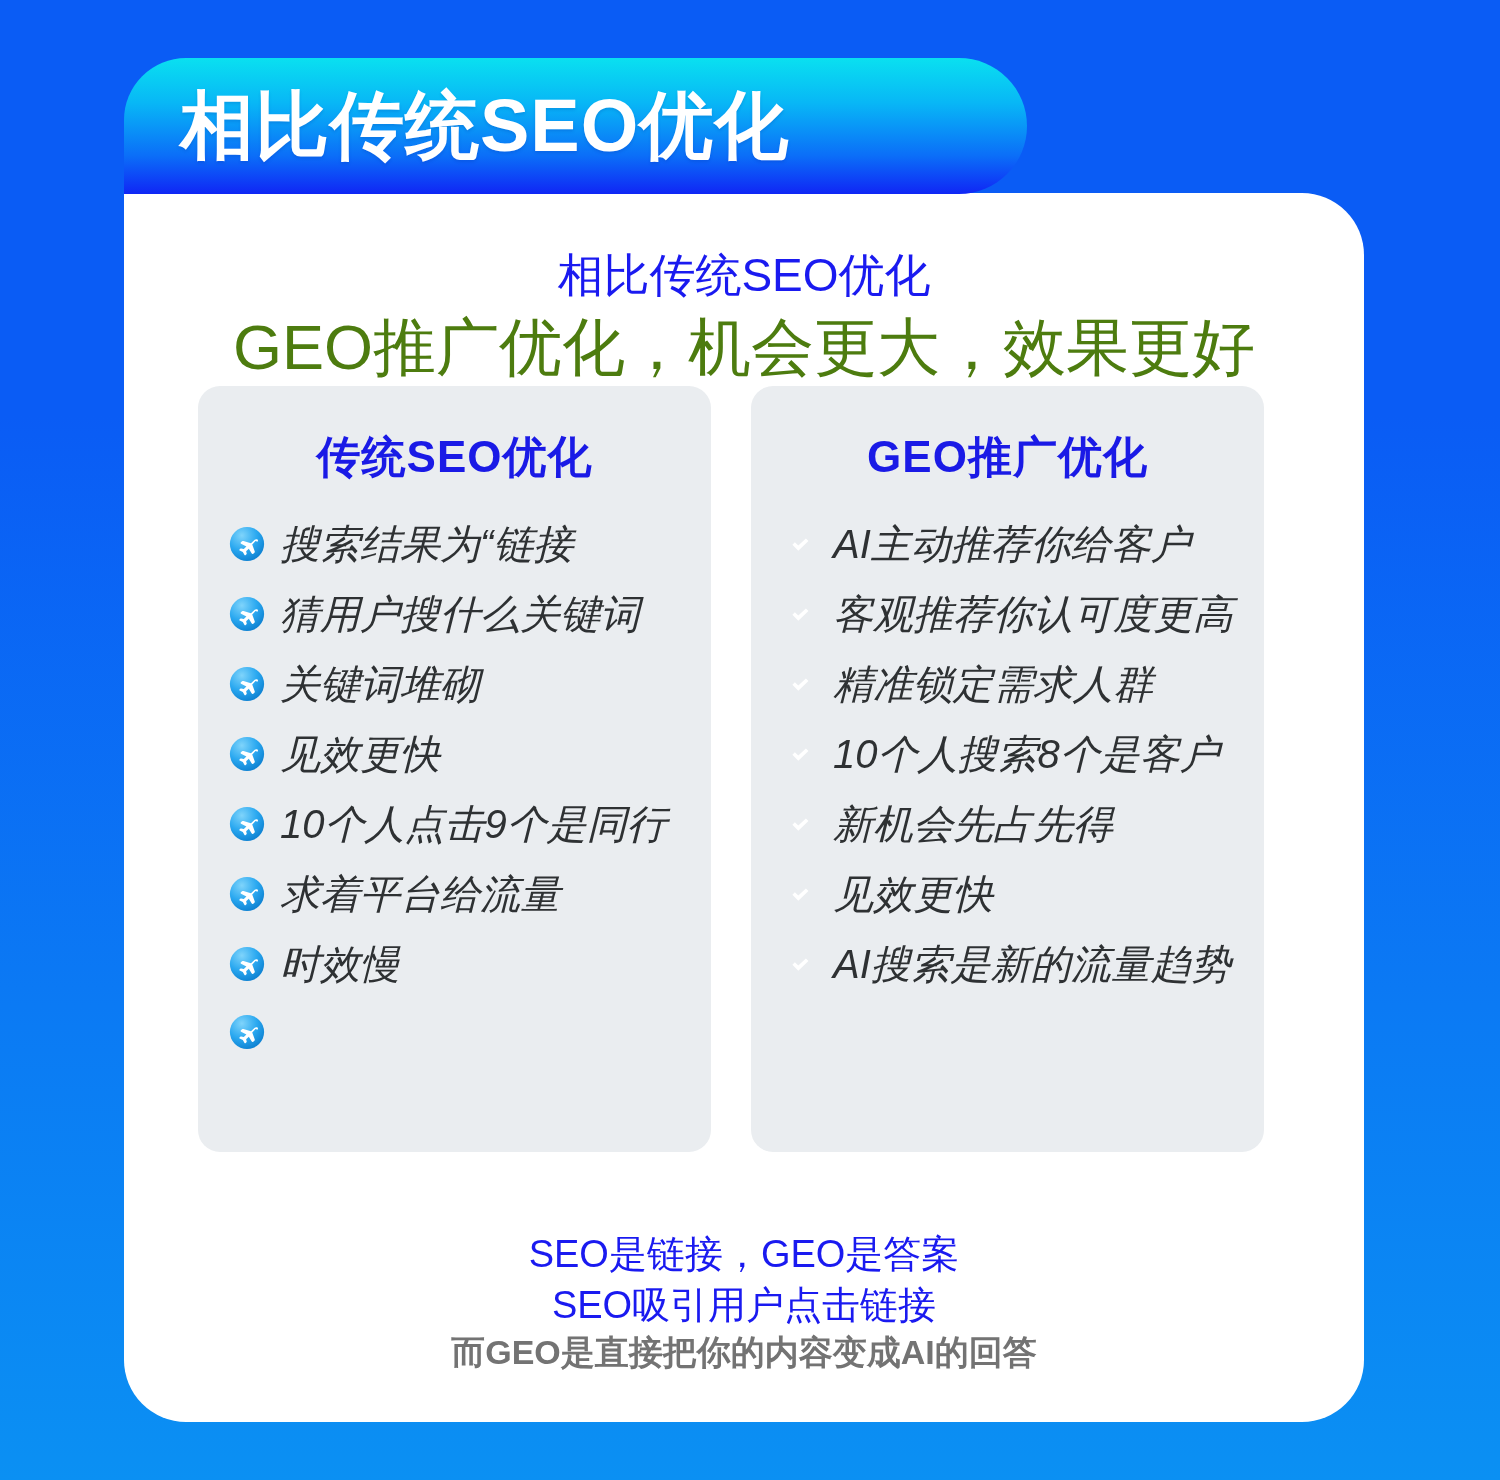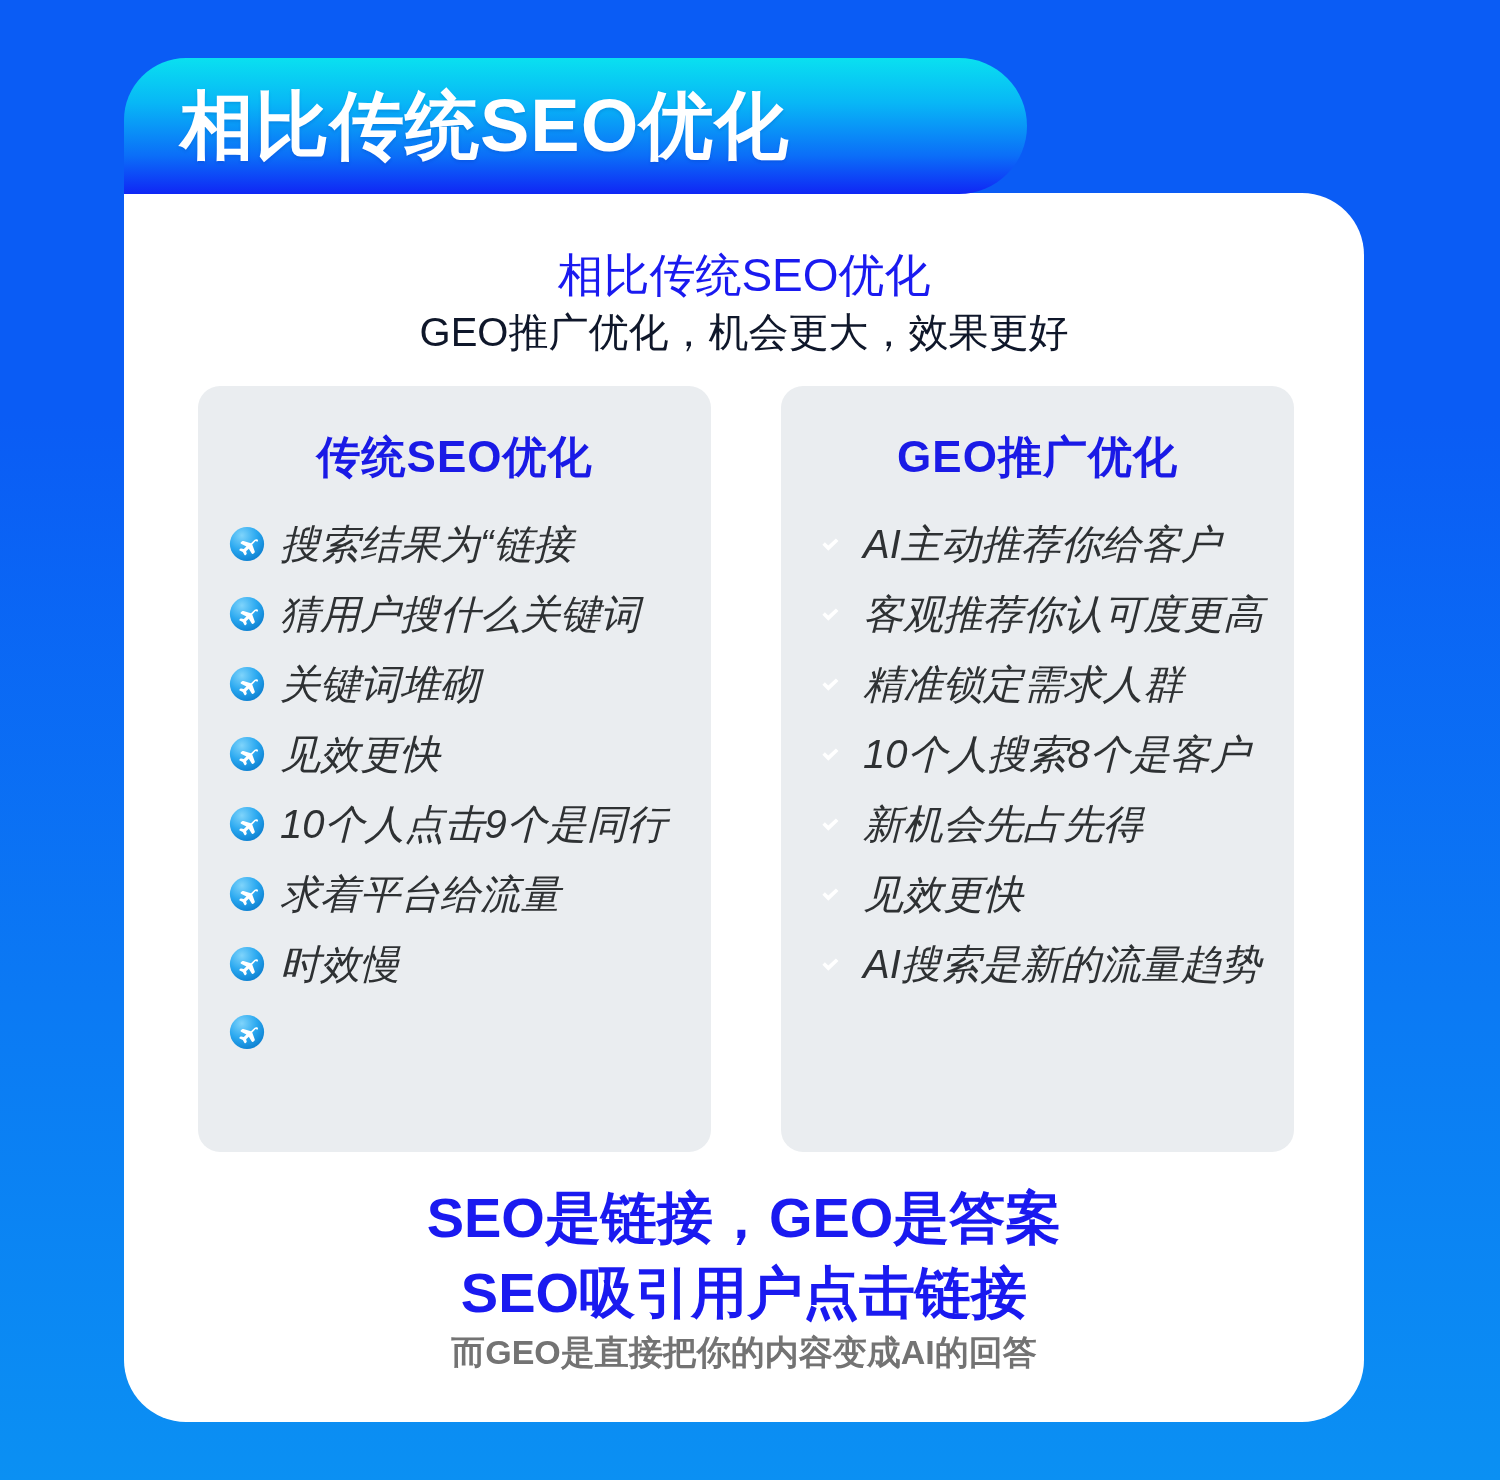--- a/index.html
+++ b/index.html
@@ -46,28 +46,28 @@
     text-shadow:0 2px 3px rgba(0,40,160,.18);
     white-space:nowrap;
   }
 
   
   #subtitle-block{
     position:absolute; left:0; top:52px; width:100%;
     text-align:center; line-height:1.32;
   }
   .sub-line1{ color:#1a1af0; font-size:46px; white-space:nowrap; }
-  .sub-line2{ color:#0f172a; font-size:40px; white-space:nowrap; }
+  .sub-line2{ color:#4d7c0f; font-size:63px; white-space:nowrap; }
 
   
   #panels{
     position:absolute;
     left:74px; top:193px;
     width:1280px;
-    display:flex; gap:70px;
+    display:flex; gap:40px;
   }
   .panel{
     width:513px;
     min-height:766px;
     background:#eaedf0;
     border-radius:22px;
     padding:42px 0 26px 0;
   }
   .panel-title{
     text-align:center;
@@ -92,21 +92,21 @@
   }
   .bullet-icon{ flex:0 0 auto; width:38px; height:38px; display:block; }
   .item-text{ display:block; }
 
   
   #footer-block{
     position:absolute;
     left:0; bottom:46px; width:100%;
     text-align:center; line-height:1.34;
   }
-  .foot-blue{ color:#1a1af0; font-size:56px; white-space:nowrap;font-weight:bold; }
+  .foot-blue{ color:#1a1af0; font-size:38px; white-space:nowrap; }
   .foot-red{ color:#737373; font-size:34px; font-weight:bold; white-space:nowrap; }
 </style>
 </head>
 <body>
 
 <div id="card">
 
   <div id="subtitle-block">
     <div class="sub-line1">相比传统SEO优化</div>
     <div class="sub-line2">GEO推广优化，机会更大，效果更好</div>

